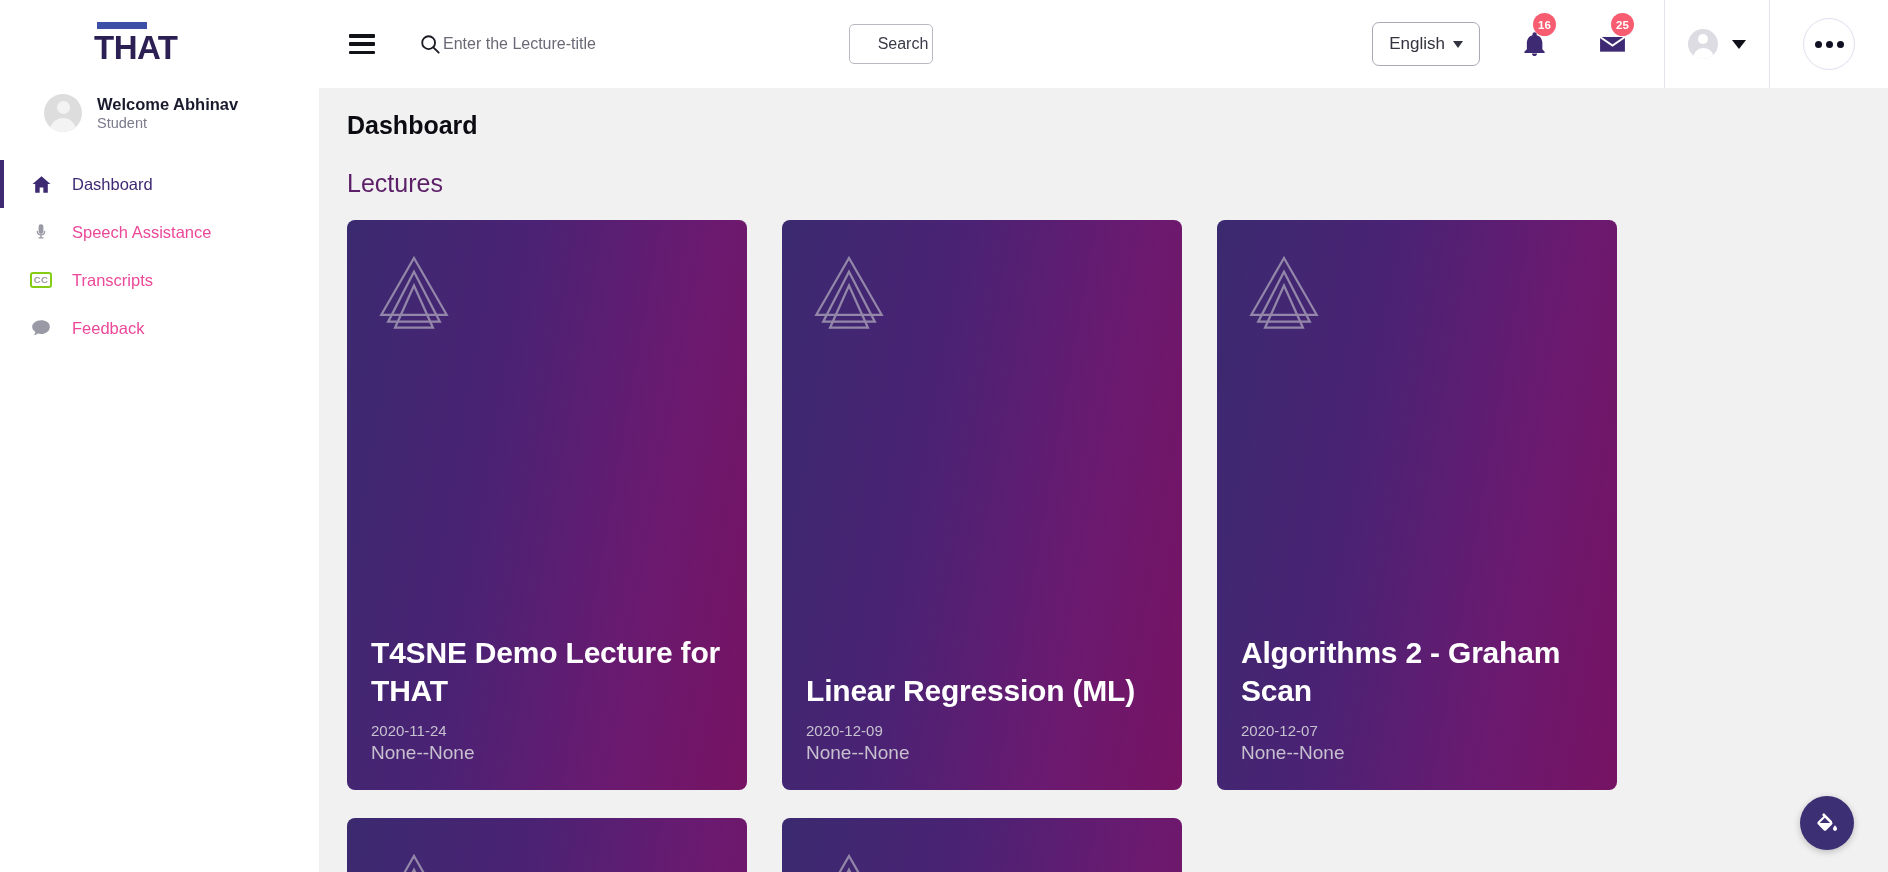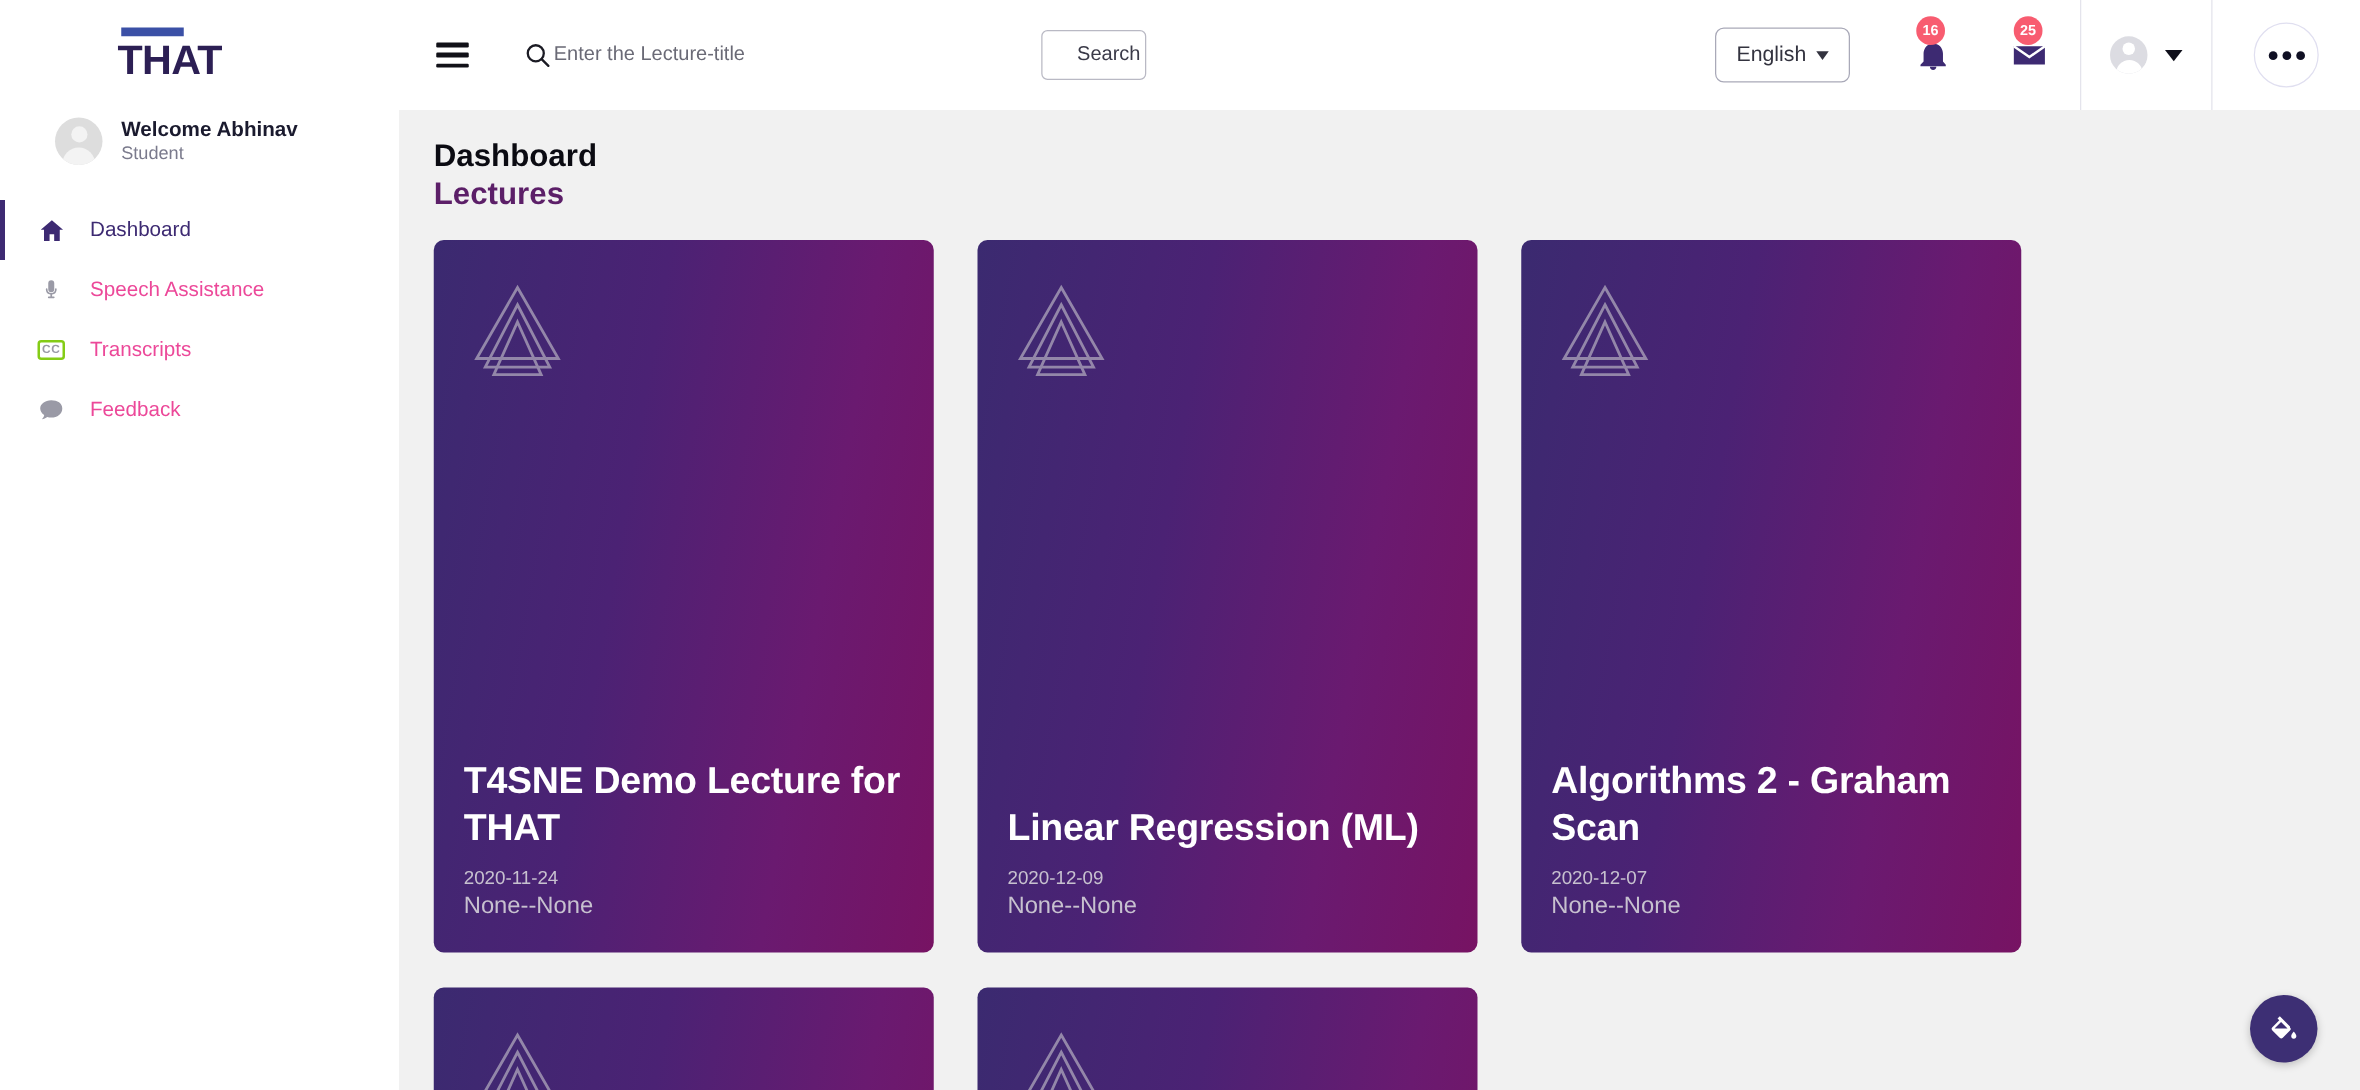--- a/index.html
+++ b/index.html
@@ -163,21 +163,21 @@
   .search-input::placeholder { color: #6a6a76; }
   .search-btn {
     width: 84px; height: 40px;
     background: #ffffff;
     border: 1px solid #b9b9c4;
     border-radius: 5px;
     font-size: 16px;
     color: #3a3a48;
     cursor: pointer;
     font-family: "Liberation Sans", sans-serif;
-    margin-left: 10px;
+    margin-left: 26px;
     padding-left: 24px;
   }
   .topbar-spacer { flex: 1 1 auto; }
   .lang-btn {
     height: 44px;
     min-width: 100px;
     padding: 0 16px;
     border: 1px solid #a9a9b8;
     border-radius: 7px;
     background: #fff;
@@ -188,21 +188,21 @@
   }
   .chev {
     width: 0; height: 0;
     border-left: 5.5px solid transparent;
     border-right: 5.5px solid transparent;
     border-top: 7px solid currentColor;
   }
   .icon-btn {
     position: relative;
     width: 52px; height: 88px;
-    display: flex; align-items: center; justify-content: flex-end;
+    display: flex; align-items: center; justify-content: center;
     cursor: pointer;
     color: #3d2a72;
   }
   .badge {
     position: absolute;
     top: 13px; right: 4px;
     min-width: 23px; height: 23px;
     border-radius: 12px;
     background: #f85c70;
     color: #fff;
@@ -268,22 +268,23 @@
     overflow: hidden;
     position: relative;
   }
   .page-title {
     font-size: 25px;
     font-weight: bold;
     color: #0b0b12;
     line-height: 30px;
   }
   .section-title {
+    margin-top: 28px;
     font-size: 25px;
-    font-weight: bold;
+    font-weight: normal;
     color: #5c1f68;
     line-height: 30px;
   }
   .card-grid {
     margin-top: 22px;
     display: flex;
     flex-wrap: wrap;
     gap: 28px 35px;
   }
   .card {

